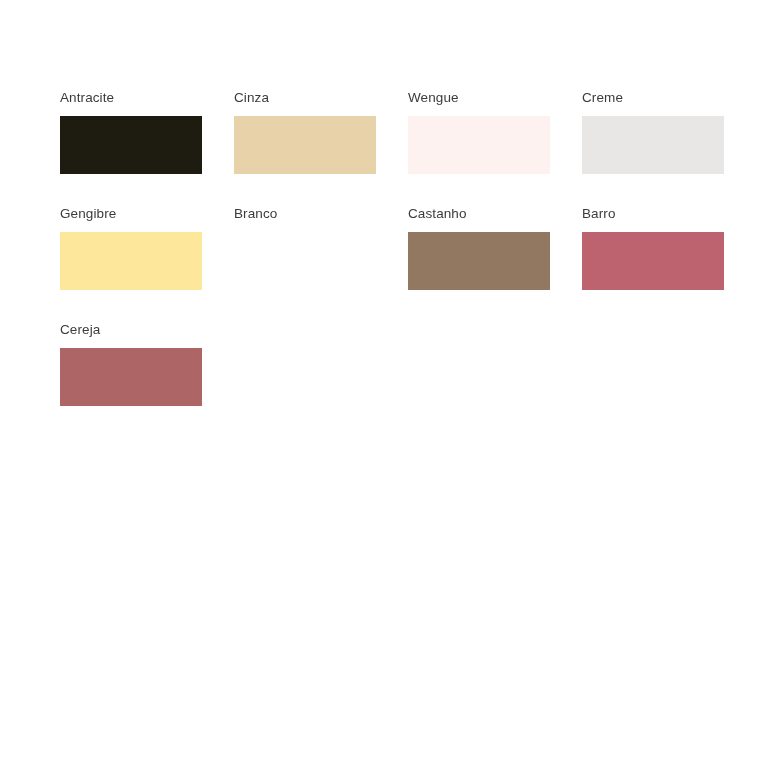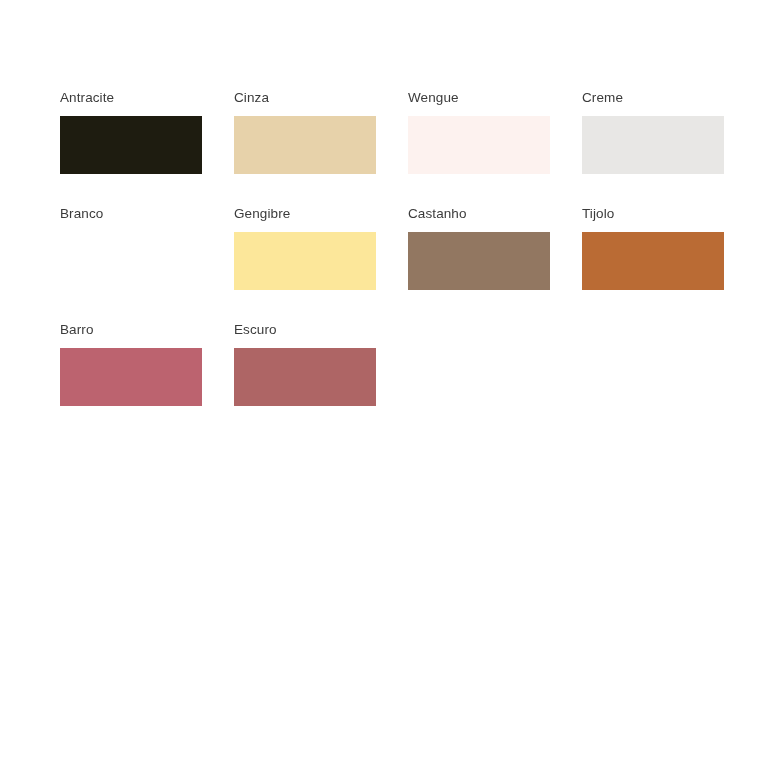--- a/index.html
+++ b/index.html
@@ -70,37 +70,33 @@
       </div>
       <div class="swatch-cell">
         <span class="swatch-label">Wengue</span>
         <span class="swatch-chip" style="background-color: rgb(253, 242, 239);"></span>
       </div>
       <div class="swatch-cell">
         <span class="swatch-label">Creme</span>
         <span class="swatch-chip" style="background-color: rgb(232, 231, 229);"></span>
       </div>
       <div class="swatch-cell">
+        <span class="swatch-label">Gengibre</span>
+        <span class="swatch-chip" style="background-color: rgb(252, 231, 154);"></span>
+      </div>
+      <div class="swatch-cell">
         <span class="swatch-label">Branco</span>
         <span class="swatch-chip" style="background-color: rgb(255, 255, 255);"></span>
-      </div>
-      <div class="swatch-cell">
-        <span class="swatch-label">Gengibre</span>
-        <span class="swatch-chip" style="background-color: rgb(252, 231, 154);"></span>
       </div>
       <div class="swatch-cell">
         <span class="swatch-label">Castanho</span>
         <span class="swatch-chip" style="background-color: rgb(146, 119, 97);"></span>
       </div>
       <div class="swatch-cell">
-        <span class="swatch-label">Tijolo</span>
-        <span class="swatch-chip" style="background-color: rgb(186, 107, 52);"></span>
-      </div>
-      <div class="swatch-cell">
         <span class="swatch-label">Barro</span>
         <span class="swatch-chip" style="background-color: rgb(188, 99, 111);"></span>
       </div>
       <div class="swatch-cell">
-        <span class="swatch-label">Escuro</span>
+        <span class="swatch-label">Cereja</span>
         <span class="swatch-chip" style="background-color: rgb(174, 101, 101);"></span>
       </div>
     </div>
 </div>
 
 </body></html>

